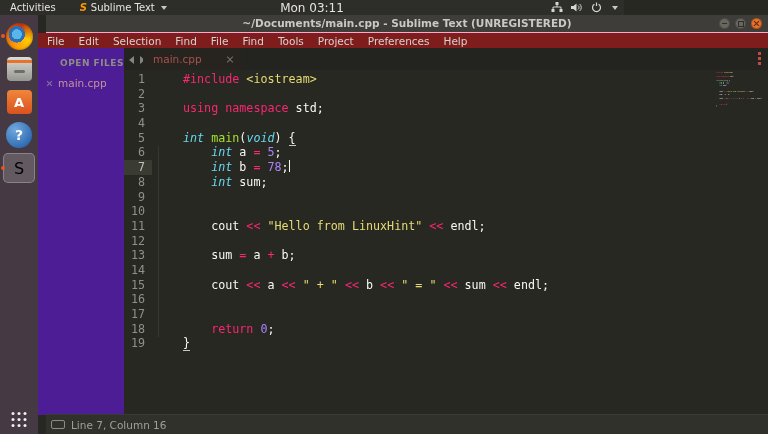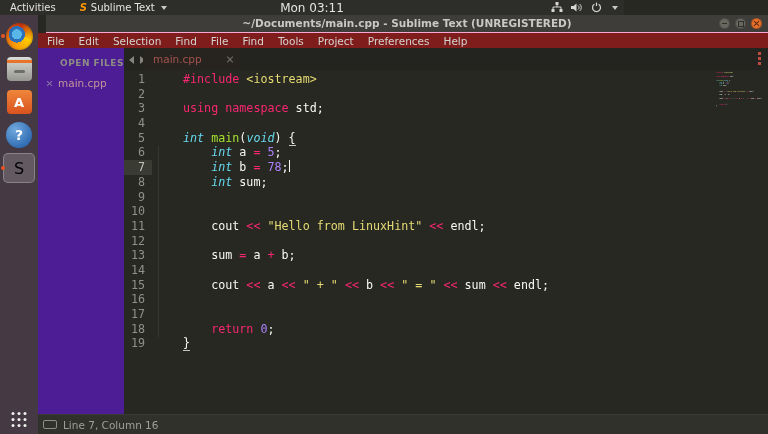--- a/index.html
+++ b/index.html
@@ -87,21 +87,21 @@
   .codecol{position:absolute;left:34px;top:2px;margin-left:25px;}
   .code-line{height:14.7px;white-space:pre;color:#f8f8f2;}
   .tk-k{color:var(--ck);} .tk-t{color:var(--ct);font-style:italic;} .tk-f{color:var(--cf);}
   .tk-s{color:var(--cs);} .tk-n{color:var(--cn);} .tk-w{color:var(--cw);}
   .tk-b{color:var(--cw);border-bottom:1px solid #c7c7bd;}
   .iguide{position:absolute;left:34px;top:75.5px;height:191px;border-left:1px solid rgba(255,255,255,.07);}
   .cursor{display:inline-block;width:1px;height:12px;background:#f8f8f2;vertical-align:text-top;}
   .minimap{position:absolute;left:592px;top:2px;width:52px;height:42px;overflow:hidden;}
   .minimap-inner{transform:scale(0.125);transform-origin:0 0;width:420px;}
   
-  .statusbar{position:absolute;left:0;bottom:0;right:0;height:19px;background:#31312b;border-top:1px solid #3b3b35;
+  .statusbar{position:absolute;left:8px;bottom:0;right:0;height:19px;background:#31312b;border-top:1px solid #3b3b35;
              display:flex;align-items:center;color:#a09f98;font-size:10.5px;}
   .st-icon{width:12px;height:7px;border:1px solid #8d8c85;border-radius:2px;margin:0 6px 0 5px;}
   .st-right{margin-left:auto;display:flex;gap:40px;padding-right:27px;}
 </style>
 </head>
 <body>
 
 <div id="screen">
 
   <div class="topbar">

